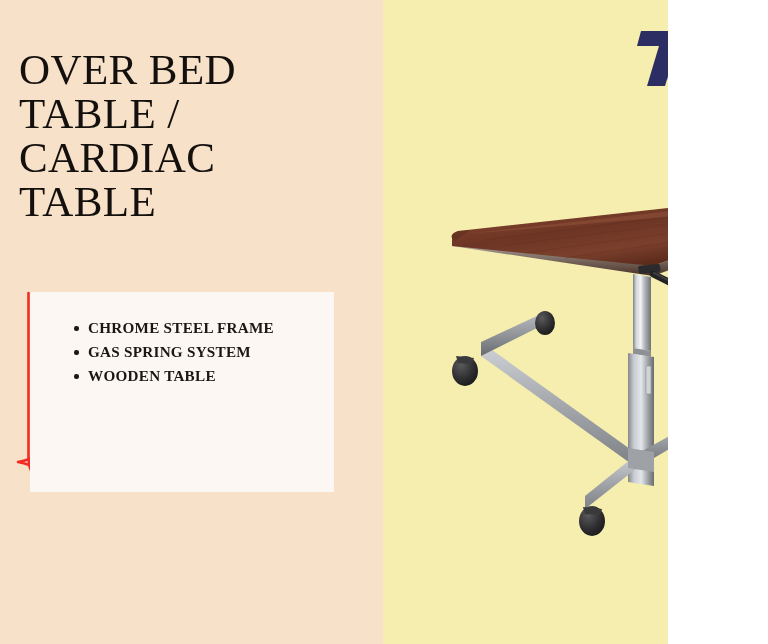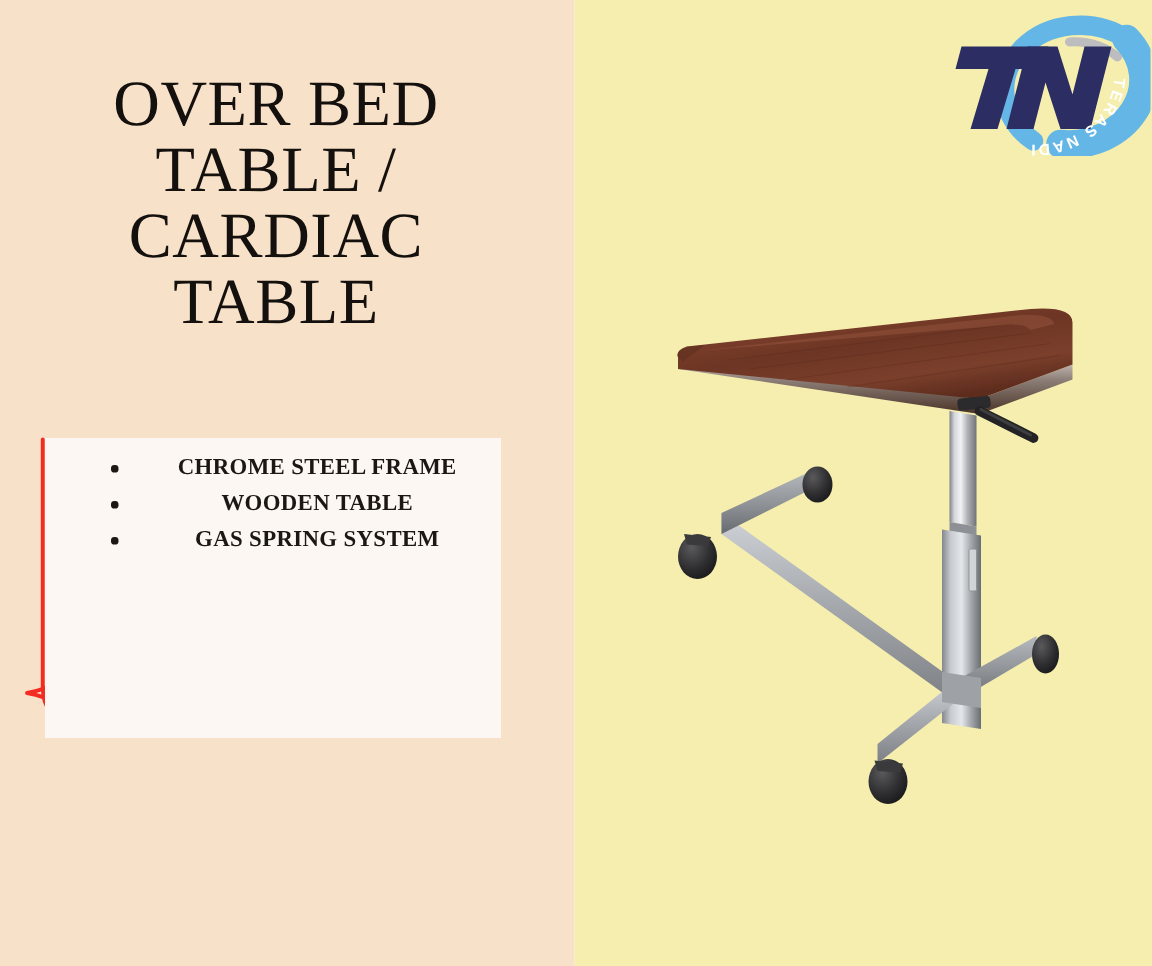--- a/index.html
+++ b/index.html
@@ -8,24 +8,23 @@
     padding: 0;
   }
   body {
     width: 768px;
     height: 644px;
     overflow: hidden;
     font-family: "Liberation Serif", serif;
   }
   #banner {
     position: relative;
-    width: 768px;
+    width: 668px;
     height: 644px;
     overflow: hidden;
-    text-align: center;
   }
   
   .bg-left {
     position: absolute;
     left: 0; top: 0;
     width: 383px; height: 644px;
     background: #f7e1c8;
   }
   .bg-right {
     position: absolute;
@@ -52,21 +51,21 @@
     position: absolute;
     left: 30px;
     top: 292px;
     width: 304px;
     height: 200px;
     background: #fdf7f3;
   }
   .feature-list {
     position: absolute;
     left: 73px;
-    top: 300px;
+    top: 316px;
     margin: 0;
     padding: 0;
     list-style: none;
     width: 262px;
   }
   .feature-list li {
     position: relative;
     font-family: "Liberation Serif", serif;
     font-size: 15.2px;
     font-weight: 700;
@@ -135,22 +134,22 @@
       <path d="M45.5,38 L45.5,157 Q45.5,174 64,174 L196,174"></path>
     </g>
 
     <path d="M34,155 C37,172 41,176 58,179 C41,182 37,186 34,203 C31,186 27,182 10,179 C27,176 31,172 34,155 Z" fill="none" stroke="#f42b22" stroke-width="2.6" stroke-linejoin="round"></path>
   </svg>
 
   <div class="feature-card"></div>
 
   <ul class="feature-list">
     <li>CHROME STEEL FRAME</li>
+    <li>GAS SPRING SYSTEM</li>
     <li>WOODEN TABLE</li>
-    <li>GAS SPRING SYSTEM</li>
   </ul>
 
   <svg class="logo" viewBox="0 0 142 96">
     <defs>
       <path id="taglineArc" d="M 118 40 A 54 47 0 0 1 56 88"></path>
       <clipPath id="swooshClipTop">
         <rect x="55" y="0" width="90" height="48"></rect>
       </clipPath>
     </defs>
 

